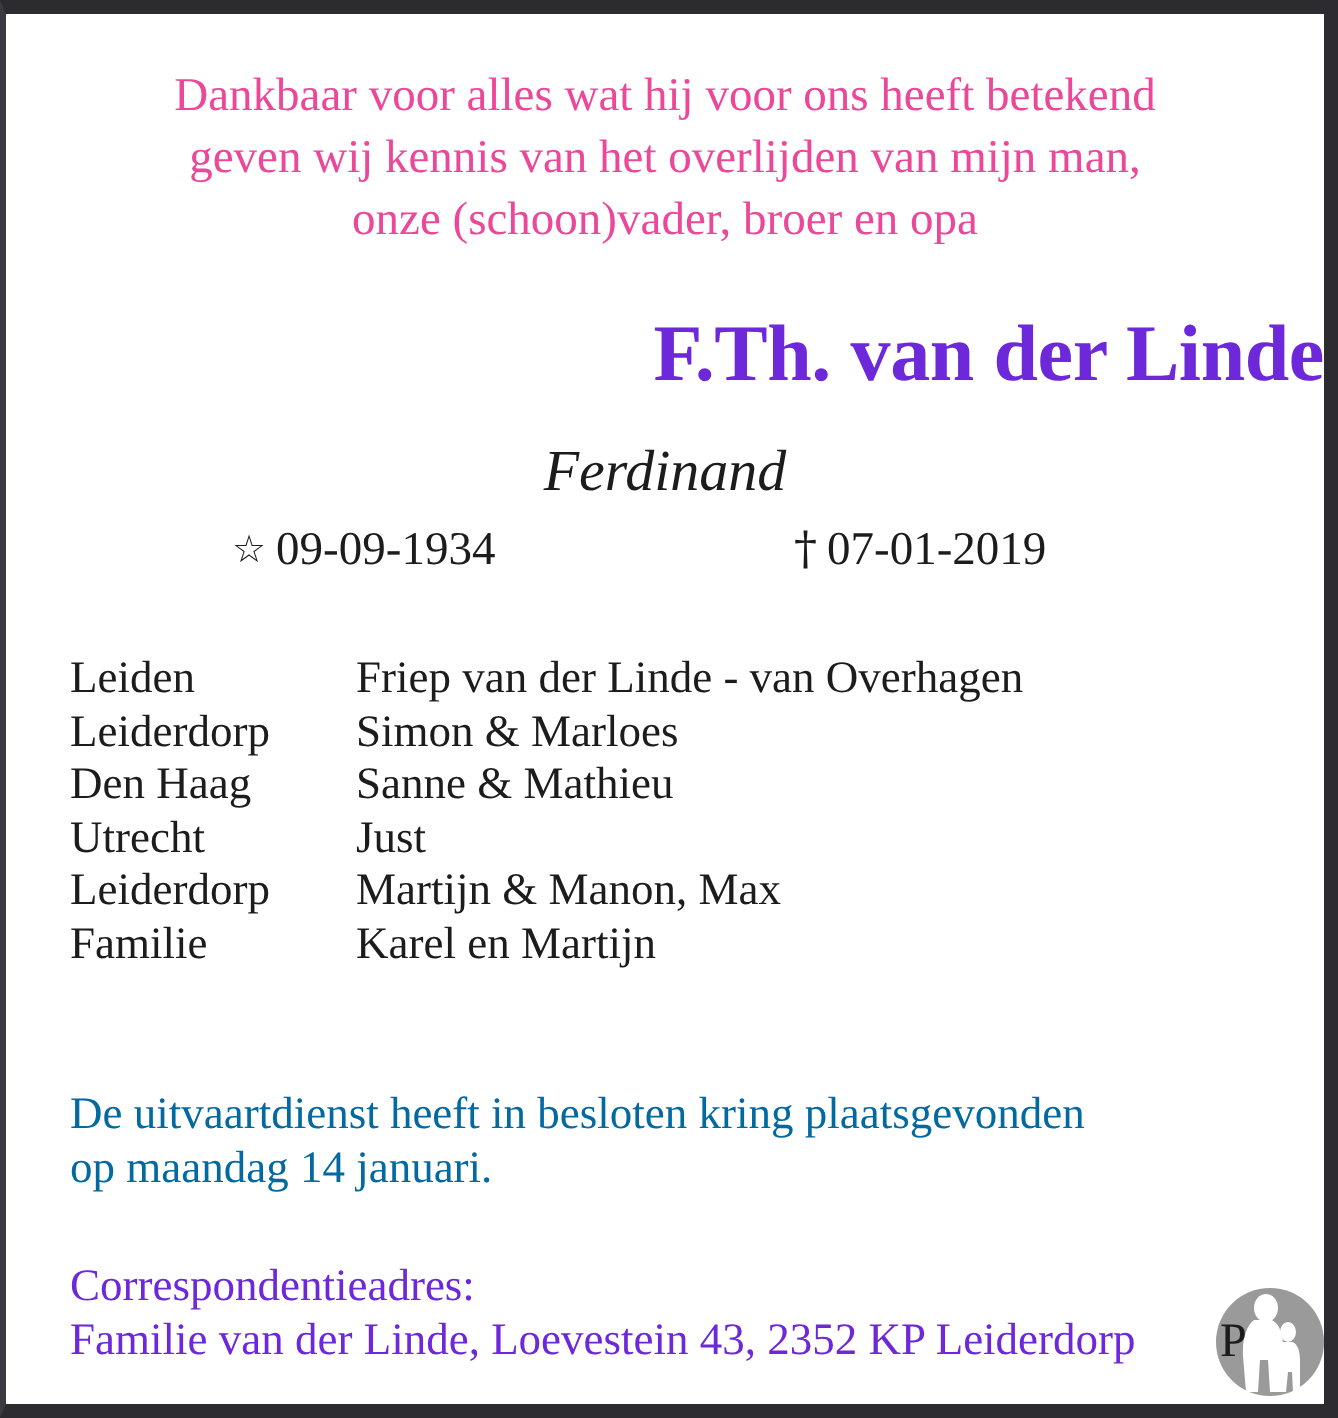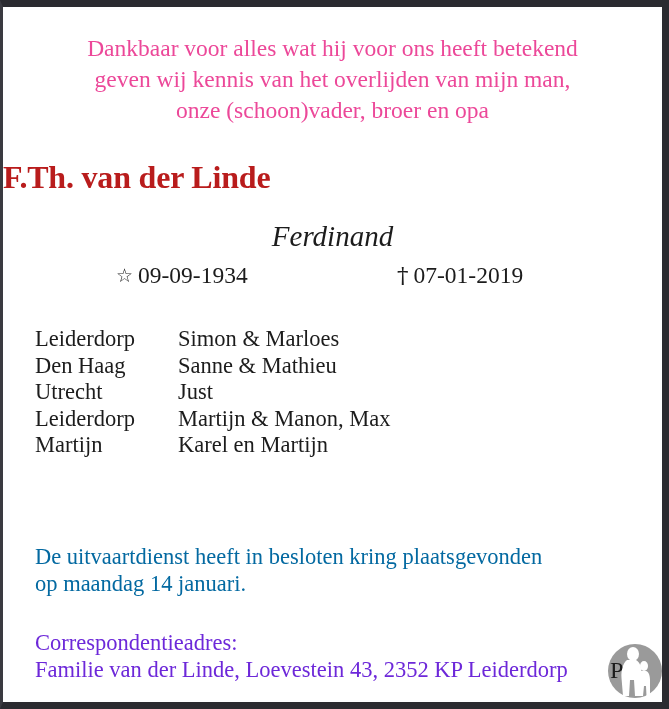--- a/index.html
+++ b/index.html
@@ -49,25 +49,25 @@
     color: #ec4899;
   }
   .intro div { white-space: nowrap; }
 
   
   .name {
     position: absolute;
     left: 0;
     top: 148px;
     width: 100%;
-    text-align: left;
-    font-size: 32px;
+    text-align: right;
+    font-size: 40px;
     font-weight: bold;
     letter-spacing: -0.2px;
-    color: #b91c1c;
+    color: #6d28d9;
     line-height: 44px;
   }
   .nickname {
     position: absolute;
     left: 0;
     top: 196px;
     width: 100%;
     text-align: center;
     font-size: 29px;
     font-style: italic;
@@ -191,33 +191,36 @@
       <div class="date-birth">
         <span class="sym">☆</span><span>09-09-1934</span>
       </div>
       <div class="date-death">
         <span class="sym-dagger">†</span><span>07-01-2019</span>
       </div>
     </div>
 
     <div class="family">
       <div class="fam-row">
+        <span class="fam-place">Leiden</span><span class="fam-names">Friep van der Linde - van Overhagen</span>
+      </div>
+      <div class="fam-row">
         <span class="fam-place">Leiderdorp</span><span class="fam-names">Simon &amp; Marloes</span>
       </div>
       <div class="fam-row">
         <span class="fam-place">Den Haag</span><span class="fam-names">Sanne &amp; Mathieu</span>
       </div>
       <div class="fam-row">
         <span class="fam-place">Utrecht</span><span class="fam-names">Just</span>
       </div>
       <div class="fam-row">
         <span class="fam-place">Leiderdorp</span><span class="fam-names">Martijn &amp; Manon, Max</span>
       </div>
       <div class="fam-row">
-        <span class="fam-place">Martijn</span><span class="fam-names">Karel en Martijn</span>
+        <span class="fam-place">Familie</span><span class="fam-names">Karel en Martijn</span>
       </div>
     </div>
 
     <div class="service">
       <div>De uitvaartdienst heeft in besloten kring plaatsgevonden</div>
       <div>op maandag 14 januari.</div>
     </div>
 
     <div class="correspondence">
       <div>Correspondentieadres:</div>

